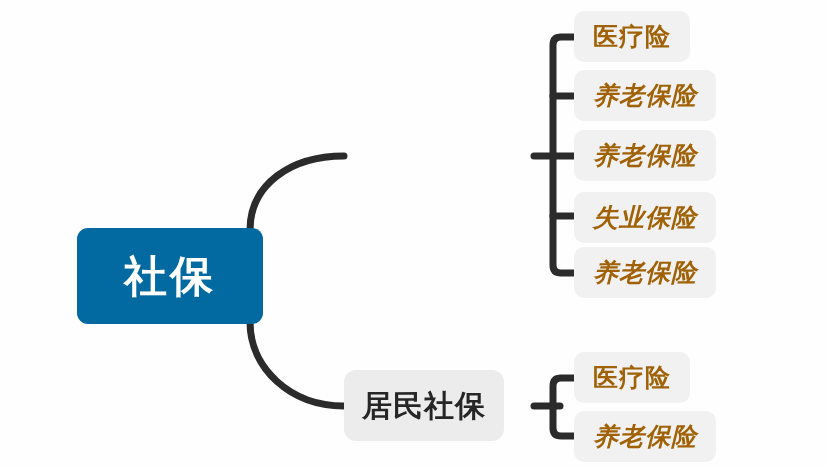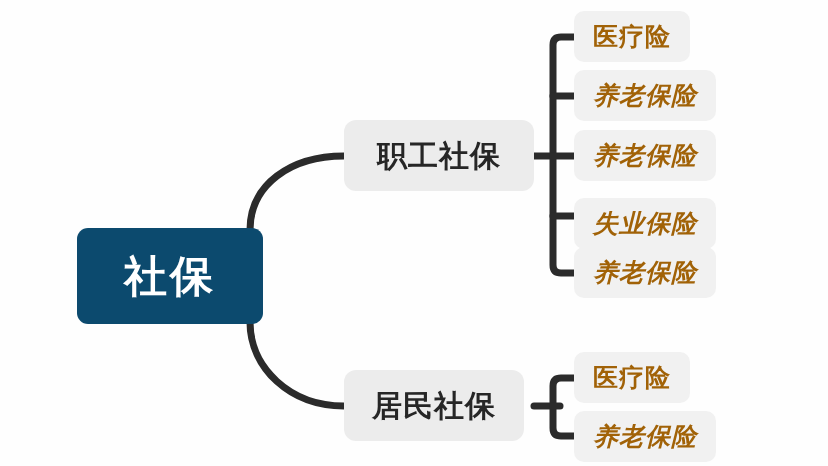--- a/index.html
+++ b/index.html
@@ -29,21 +29,21 @@
     align-items: center;
     justify-content: center;
     white-space: nowrap;
     line-height: 1;
   }
   .node-root {
     left: 77px;
     top: 228px;
     width: 186px;
     height: 96px;
-    background: #0c4a6e;
+    background: #0369a1;
     border-radius: 11px;
     color: #ffffff;
     font-size: 43px;
     font-weight: 700;
     letter-spacing: 3px;
   }
   .node-branch {
     background: #ececec;
     border-radius: 12px;
     color: #262626;
@@ -53,39 +53,39 @@
   }
   .node-branch-employee {
     left: 344px;
     top: 120px;
     width: 190px;
     height: 71px;
   }
   .node-branch-resident {
     left: 344px;
     top: 370px;
-    width: 180px;
+    width: 160px;
     height: 71px;
   }
   .node-leaf {
     background: #f1f1f1;
     border-radius: 10px;
     color: #a16207;
     font-size: 25px;
     font-weight: 700;
     letter-spacing: 1px;
     left: 574px;
     width: 116px;
     height: 51px;
   }
   .node-leaf.wide { width: 142px; font-style: italic; }
   .leaf-y-0  { top: 11px; }
   .leaf-y-1  { top: 70px; }
   .leaf-y-2  { top: 130px; }
-  .leaf-y-3  { top: 198px; }
+  .leaf-y-3  { top: 192px; }
   .leaf-y-4  { top: 247px; }
   .leaf-y-5  { top: 352px; }
   .leaf-y-6  { top: 411px; }
 </style>
 </head>
 <body>
 
 <div id="mindmap-canvas">
 
   <svg id="connector-layer" viewBox="0 0 828 466" width="828" height="466" xmlns="http://www.w3.org/2000/svg">
@@ -107,23 +107,20 @@
 
       <path d="M 574 378 L 561 378 Q 553 378 553 386 L 553 428 Q 553 436 561 436 L 574 436"></path>
       <path d="M 553 406 L 560 406"></path>
     </g>
   </svg>
 
   <div class="node node-root">
     <span>社保</span>
   </div>
 
-  <div class="node node-branch node-branch-employee">
-    <span>职工社保</span>
-  </div>
 
   <div class="node node-branch node-branch-resident">
     <span>居民社保</span>
   </div>
 
   <div class="node node-leaf leaf-y-0">
     <span>医疗险</span>
   </div>
 
   <div class="node node-leaf wide leaf-y-1">

